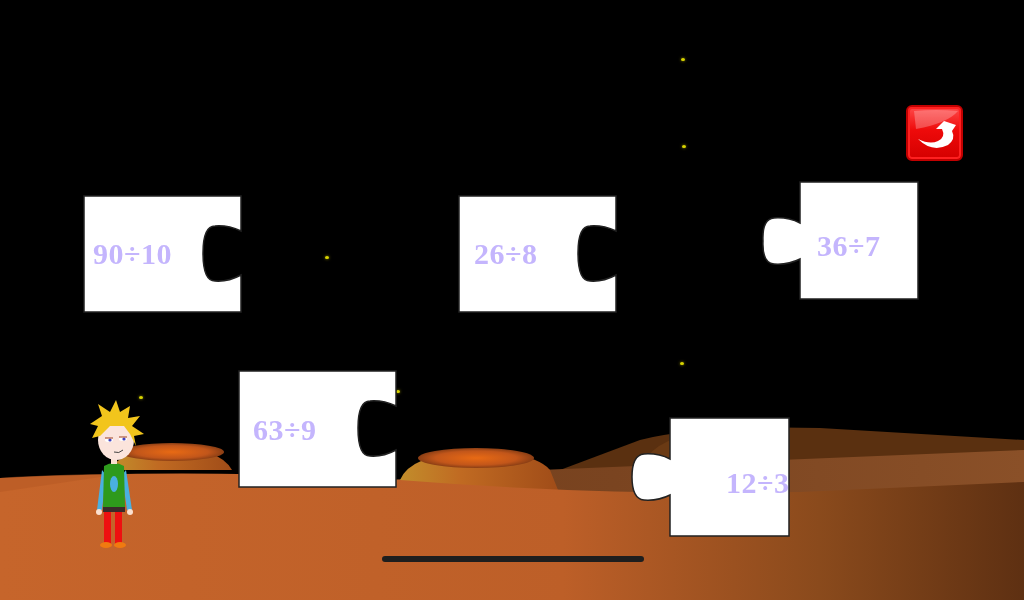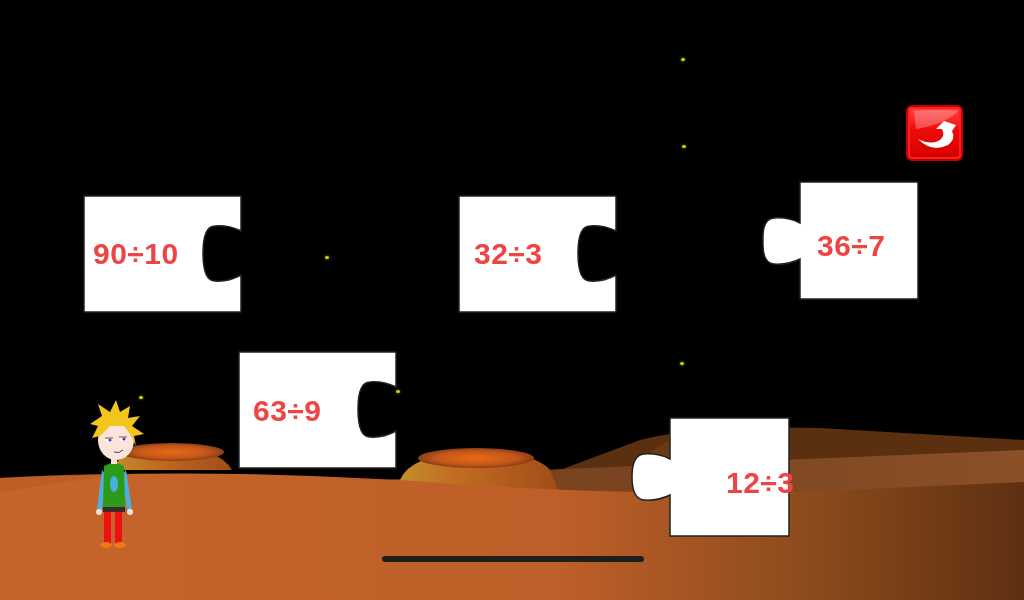--- a/index.html
+++ b/index.html
@@ -1,21 +1,21 @@
 <!DOCTYPE html>
 <html><head>
 <meta charset="utf-8">
 <style>
   html, body { margin:0; padding:0; }
   body { width:1024px; height:600px; overflow:hidden; background:#000; position:relative; font-family:"DejaVu Sans", sans-serif; }
   .scene { position:absolute; left:0; top:0; width:1024px; height:600px; }
   .star { position:absolute; width:4px; height:3px; border-radius:50%; background:#d8d400; box-shadow:0 0 3px #9a9400; }
   .piece { position:absolute; }
   .piece svg { position:absolute; left:0; top:0; overflow:visible; }
-  .piece-label { position:absolute; font-weight:bold; font-size:30px; color:#ef4444; letter-spacing:0.5px; white-space:nowrap; font-family:Liberation Sans, sans-serif; }
+  .piece-label { position:absolute; font-weight:bold; font-size:30px; color:#c4b5fd; letter-spacing:0.5px; white-space:nowrap; font-family:Liberation Serif, serif; }
   .back-btn { position:absolute; left:906px; top:105px; width:57px; height:56px; border-radius:6px;
     background:linear-gradient(180deg,#ff4a4a 0%,#ee0a0a 45%,#d40000 100%);
     border:2px solid #c20000; box-sizing:border-box; box-shadow:inset 0 0 0 2px #ff2020; cursor:pointer; }
   .back-btn svg { position:absolute; left:0; top:0; }
   .home-indicator { position:absolute; left:382px; top:556px; width:262px; height:6px; border-radius:3px; background:#1e1e1e; }
   .character { position:absolute; left:84px; top:400px; width:64px; height:150px; }
 </style>
 </head>
 <body>
 
@@ -104,31 +104,31 @@
     <svg width="160" height="119">
       <path d="M1 1 L158 1 L158 36 Q145 30 132 31 Q120 31 120 58 Q120 86 132 86 Q145 87 158 80 L158 117 L1 117 Z" fill="#fff" stroke="#222" stroke-width="1.5"></path>
     </svg>
     <span class="piece-label" style="left:10px;top:42px;">90÷10</span>
   </div>
 
   <div class="piece" style="left:458px;top:195px;width:160px;height:119px;">
     <svg width="160" height="119">
       <path d="M1 1 L158 1 L158 36 Q145 30 132 31 Q120 31 120 58 Q120 86 132 86 Q145 87 158 80 L158 117 L1 117 Z" fill="#fff" stroke="#222" stroke-width="1.5"></path>
     </svg>
-    <span class="piece-label" style="left:16px;top:42px;">32÷3</span>
+    <span class="piece-label" style="left:16px;top:42px;">26÷8</span>
   </div>
 
   <div class="piece" style="left:762px;top:181px;width:158px;height:120px;">
     <svg width="158" height="120">
       <path d="M38 1 L156 1 L156 118 L38 118 L38 78 Q26 84 12 83 Q0 82 1 60 Q0 38 12 37 Q26 36 38 42 Z" fill="#fff" stroke="#222" stroke-width="1.5"></path>
     </svg>
     <span class="piece-label" style="left:55px;top:48px;">36÷7</span>
   </div>
 
-  <div class="piece" style="left:238px;top:351px;width:160px;height:119px;padding-left:21px;">
+  <div class="piece" style="left:238px;top:370px;width:160px;height:119px;padding-left:21px;">
     <svg width="160" height="119">
       <path d="M1 1 L158 1 L158 36 Q145 30 132 31 Q120 31 120 58 Q120 86 132 86 Q145 87 158 80 L158 117 L1 117 Z" fill="#fff" stroke="#222" stroke-width="1.5"></path>
     </svg>
     <span class="piece-label" style="left:15px;top:43px;">63÷9</span>
   </div>
 
 
   <div class="piece" style="left:631px;top:417px;width:160px;height:121px;">
     <svg width="160" height="121">
       <path d="M39 1 L158 1 L158 119 L39 119 L39 78 Q27 84 13 83 Q1 82 1 60 Q1 38 13 37 Q27 36 39 42 Z" fill="#fff" stroke="#222" stroke-width="1.5"></path>

